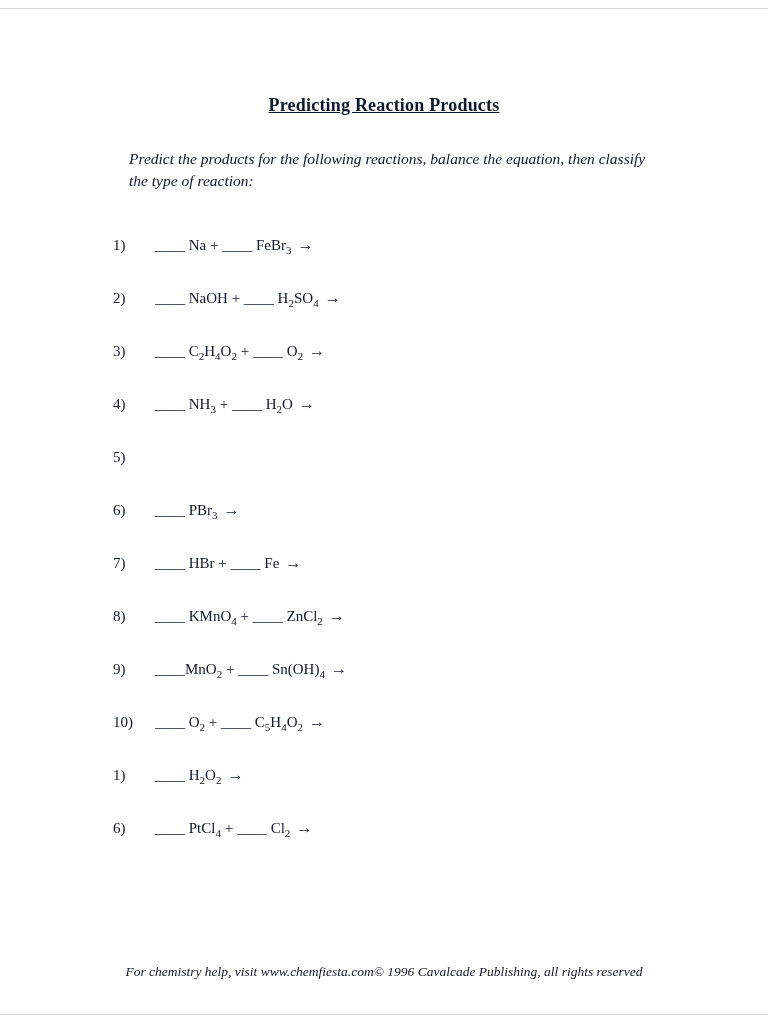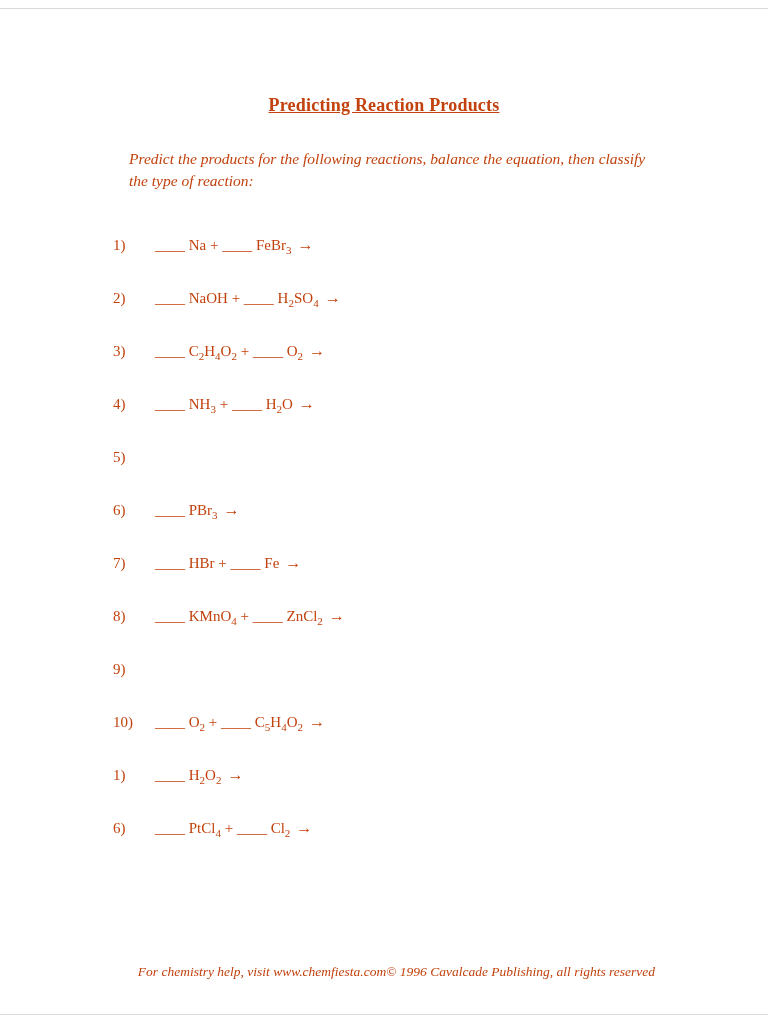--- a/index.html
+++ b/index.html
@@ -5,21 +5,21 @@
   html, body {
     margin: 0;
     padding: 0;
     background: #ffffff;
   }
   .page {
     position: relative;
     width: 768px;
     height: 1024px;
     background: #ffffff;
-    color: #c2410c;
+    color: #0f172a;
     font-family: "Liberation Serif", serif;
     box-sizing: border-box;
     overflow: hidden;
   }
   .page-edge {
     position: absolute;
     left: 0;
     right: 0;
     height: 1px;
     background: #d9d9d9;
@@ -77,21 +77,21 @@
     font-size: 1.08em;
     margin-left: 2px;
   }
 
   .footer {
     position: absolute;
     left: 113px;
     right: 113px;
     bottom: 44px;
     display: flex;
-    justify-content: flex-end;
+    justify-content: center;
     font-style: italic;
     font-size: 13.5px;
   }
 </style>
 </head>
 <body>
 
 <div class="page">
   <div class="page-edge top"></div>
   <div class="page-edge bottom"></div>
@@ -128,20 +128,21 @@
         <div class="problem-row">
           <span class="num">7)</span>
           <span class="eq">____ HBr + ____ Fe <span class="arrow">→</span></span>
         </div>
         <div class="problem-row">
           <span class="num">8)</span>
           <span class="eq">____ KMnO<sub>4</sub> + ____ ZnCl<sub>2</sub> <span class="arrow">→</span></span>
         </div>
         <div class="problem-row">
           <span class="num">9)</span>
+          <span class="eq">____MnO<sub>2</sub> + ____ Sn(OH)<sub>4</sub> <span class="arrow">→</span></span>
         </div>
         <div class="problem-row">
           <span class="num">10)</span>
           <span class="eq">____ O<sub>2</sub> + ____ C<sub>5</sub>H<sub>4</sub>O<sub>2</sub> <span class="arrow">→</span></span>
         </div>
         <div class="problem-row">
           <span class="num">1)</span>
           <span class="eq">____ H<sub>2</sub>O<sub>2</sub> <span class="arrow">→</span></span>
         </div>
         <div class="problem-row">

